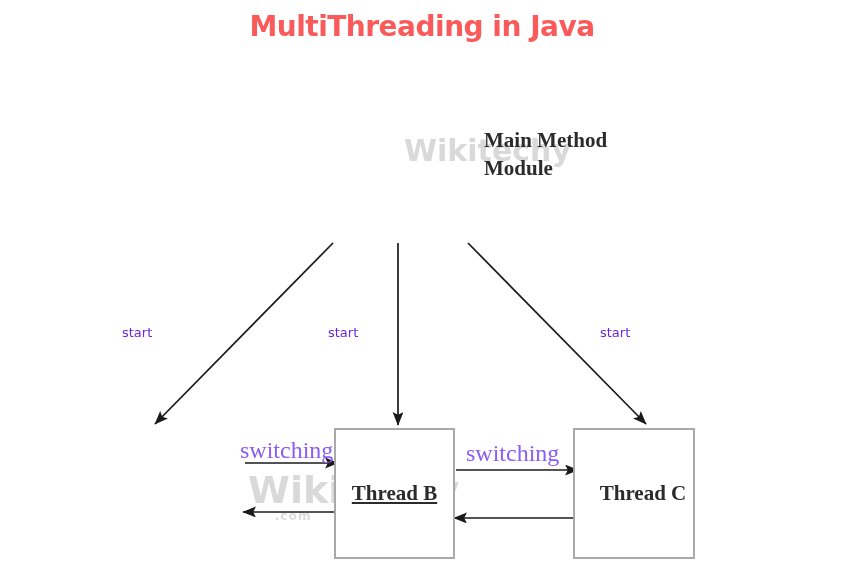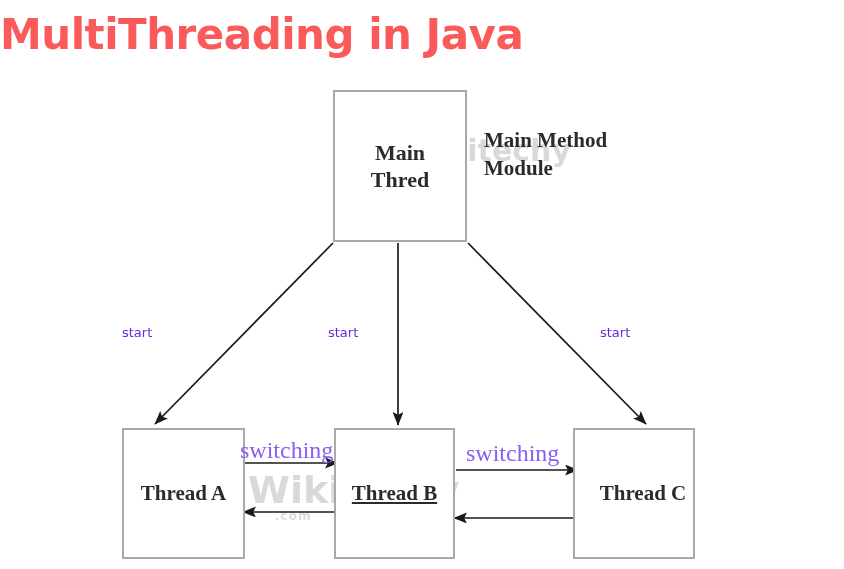--- a/index.html
+++ b/index.html
@@ -15,24 +15,24 @@
     overflow: hidden;
     font-family: "Liberation Serif", serif;
   }
 
   
   #title {
     position: absolute;
     left: 0;
     top: 10px;
     width: 844px;
-    text-align: left;
+    text-align: center;
     font-family: "DejaVu Sans", sans-serif;
     font-weight: bold;
-    font-size: 42px;
+    font-size: 28px;
     letter-spacing: -0.5px;
     color: #fb5a5a;
     white-space: nowrap;
   }
 
   
   .watermark {
     position: absolute;
     font-family: "DejaVu Sans", sans-serif;
     font-weight: bold;
@@ -171,38 +171,31 @@
 
     <line x1="245" y1="463" x2="338" y2="463" stroke="#1a1a1a" stroke-width="1.7" marker-end="url(#arrowhead2)"></line>
 
     <line x1="336" y1="512" x2="243" y2="512" stroke="#1a1a1a" stroke-width="1.7" marker-end="url(#arrowhead2)"></line>
 
     <line x1="456" y1="470" x2="578" y2="470" stroke="#1a1a1a" stroke-width="1.7" marker-end="url(#arrowhead2)"></line>
 
     <line x1="575" y1="518" x2="454" y2="518" stroke="#1a1a1a" stroke-width="1.7" marker-end="url(#arrowhead2)"></line>
   </svg>
 
-  <div id="box-main" class="node-box">
-    <span class="box-label">Main
-Thred</span>
-  </div>
 
   <div id="label-main-method" class="plain-label">Main Method
 Module</div>
 
   <div id="start-label-a" class="plain-label start-label">start</div>
   <div id="start-label-b" class="plain-label start-label">start</div>
   <div id="start-label-c" class="plain-label start-label">start</div>
 
   <div id="switching-label-ab" class="plain-label switching-label">switching</div>
   <div id="switching-label-bc" class="plain-label switching-label">switching</div>
 
-  <div id="box-thread-a" class="node-box">
-    <span class="box-label">Thread A</span>
-  </div>
 
   <div id="box-thread-b" class="node-box">
     <span class="box-label">Thread B</span>
   </div>
 
   <div id="box-thread-c" class="node-box">
     <span class="box-label">Thread C</span>
   </div>
 
 </div>

